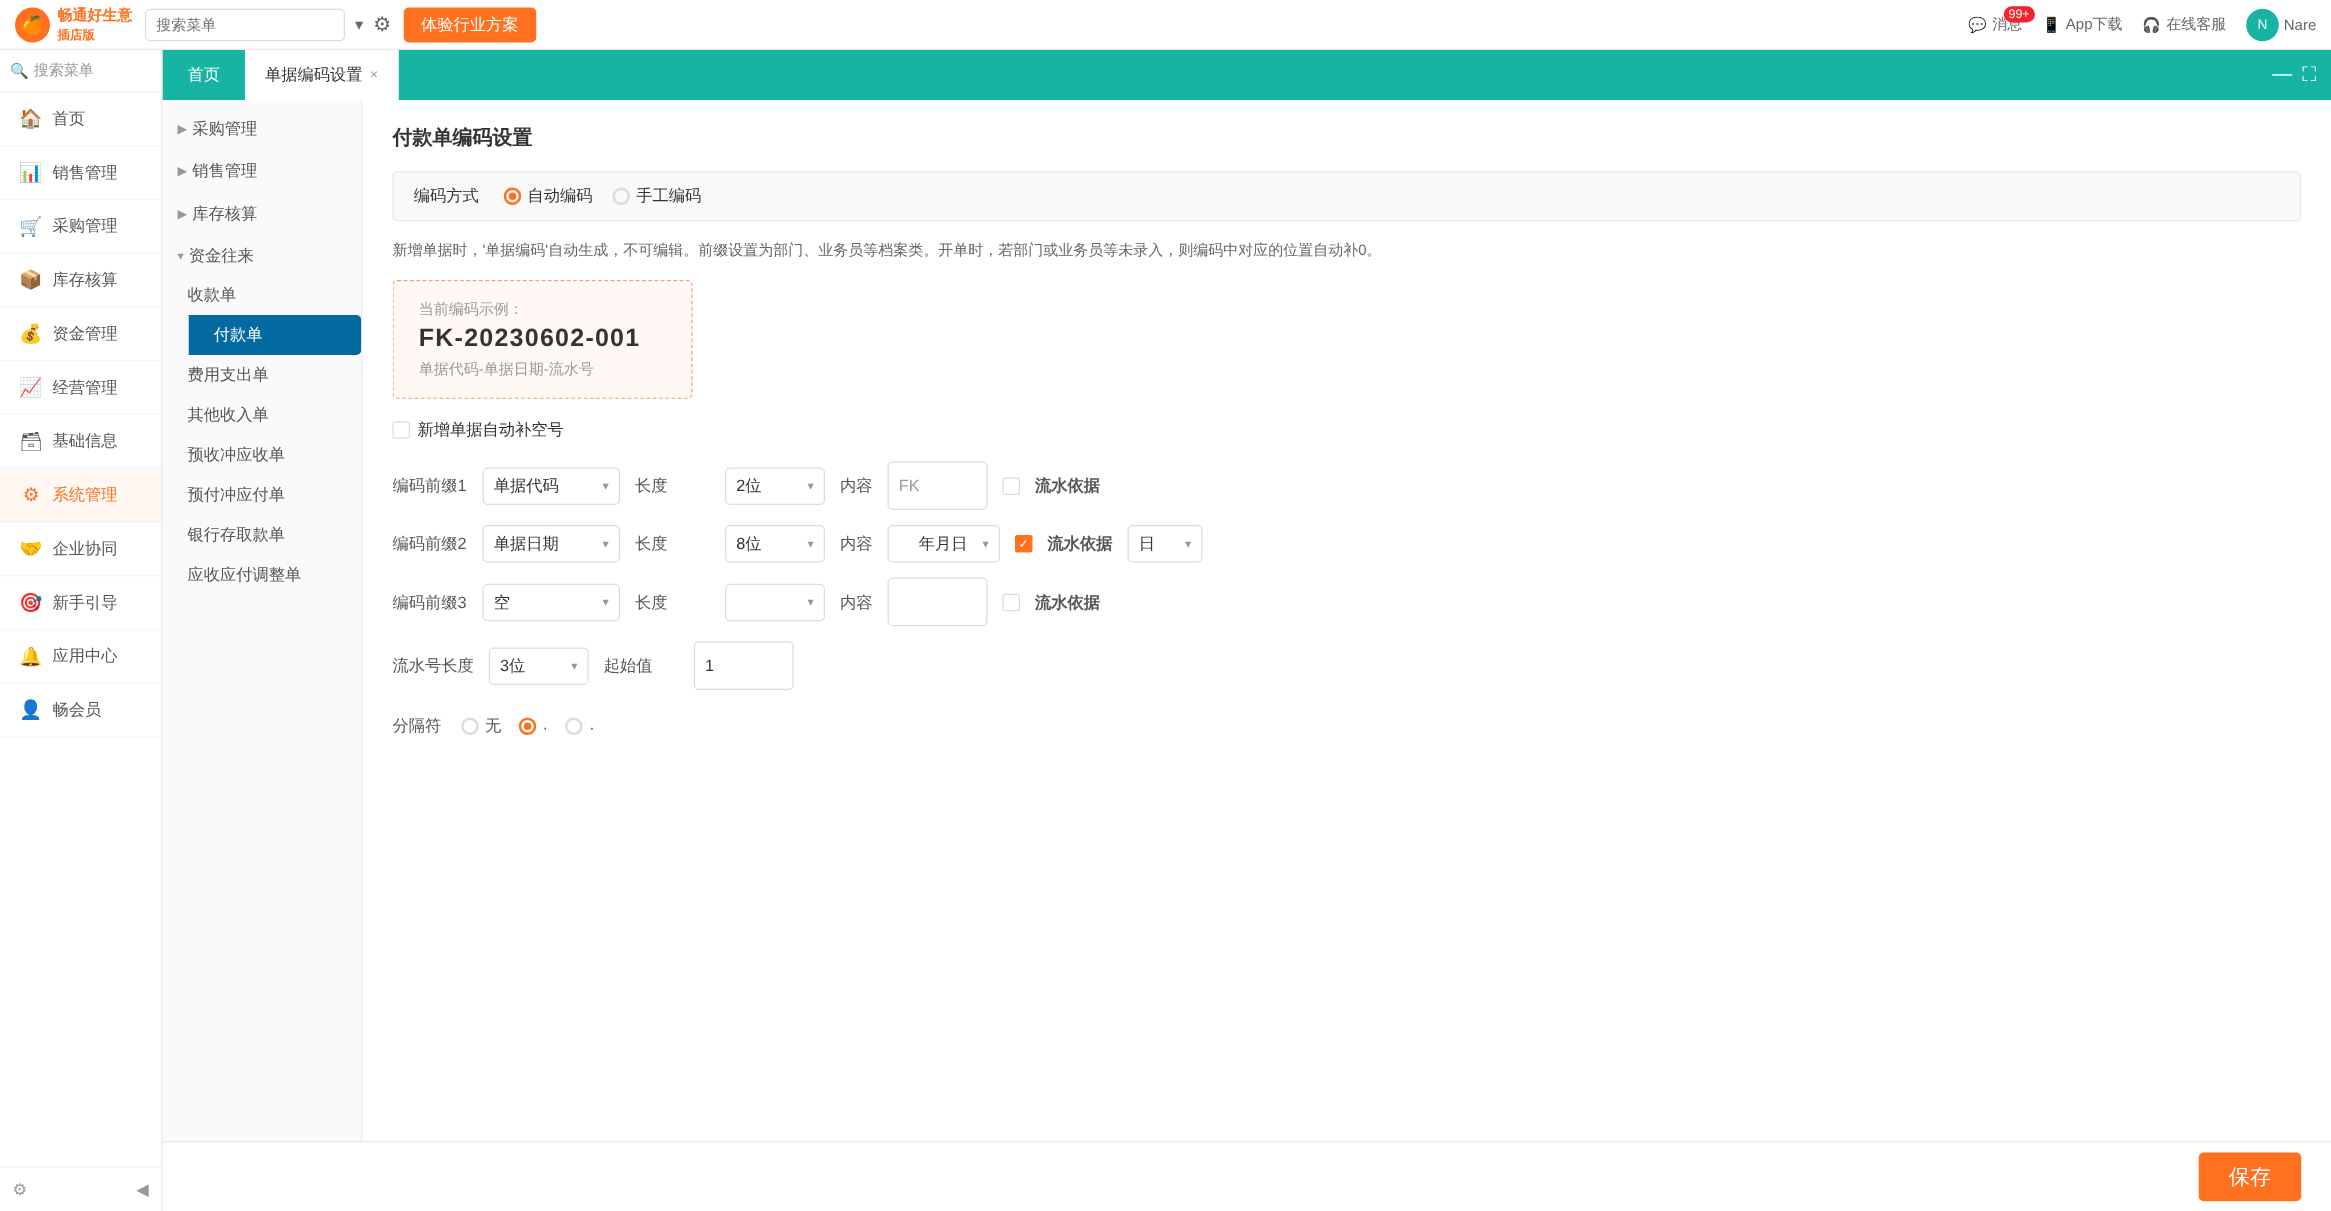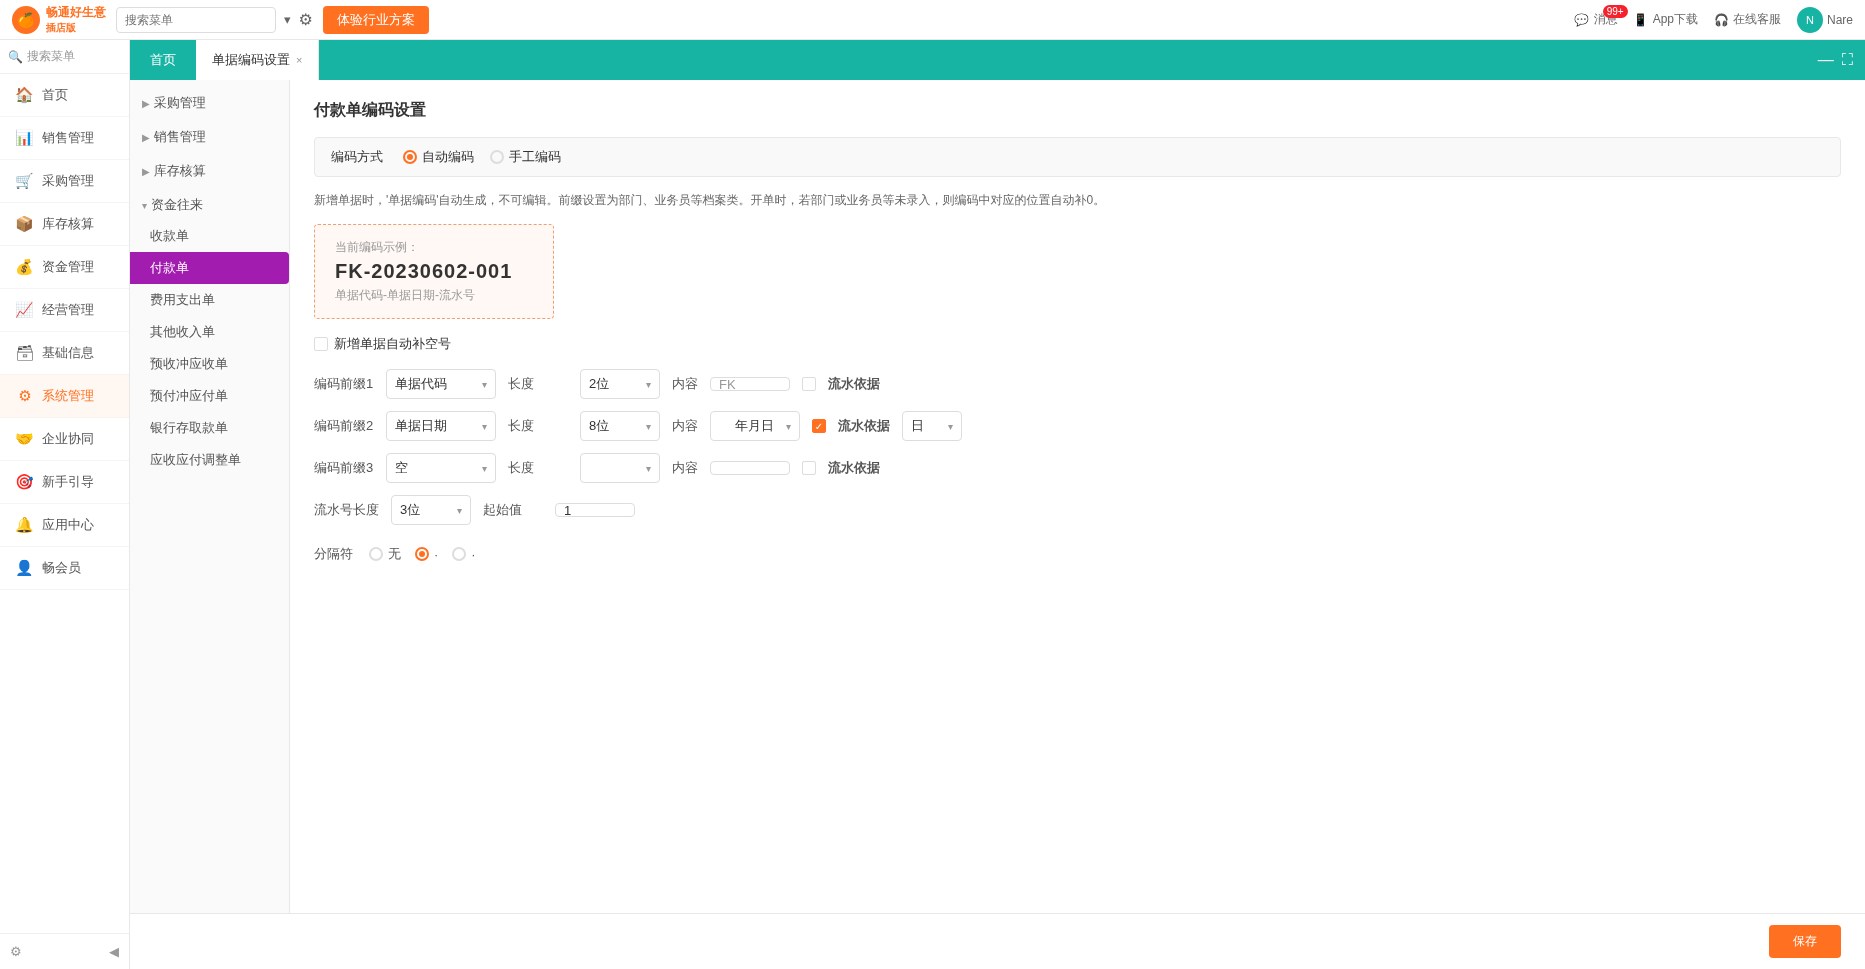--- a/index.html
+++ b/index.html
@@ -42,21 +42,21 @@
     .tab-bar-right { margin-left: auto; display: flex; align-items: center; gap: 8px; padding-right: 12px; }
     .tab-bar-right span { color: white; font-size: 16px; cursor: pointer; }
 
     
     .sub-area { display: flex; flex: 1; overflow: hidden; }
     .sub-sidebar { width: 160px; background: #fafafa; border-right: 1px solid #e8e8e8; overflow-y: auto; flex-shrink: 0; padding-top: 8px; }
     .sub-group { margin-bottom: 4px; }
     .sub-group-title { padding: 6px 12px; font-size: 13px; color: #555; cursor: pointer; display: flex; align-items: center; gap: 4px; }
     .sub-group-title .arrow { font-size: 10px; color: #999; }
     .sub-item { padding: 7px 20px; font-size: 13px; color: #555; cursor: pointer; }
-    .sub-item.active { background: #a21caf; color: white; border-radius: 0 4px 4px 0; }
+    .sub-item.active { background: #0369a1; color: white; border-radius: 0 4px 4px 0; margin-left: 21px; }
 
     
     .main-content { flex: 1; overflow-y: auto; padding: 20px 24px; background: white; }
     .page-title { font-size: 16px; font-weight: bold; color: #333; margin-bottom: 16px; }
 
     
     .encoding-method { display: flex; align-items: center; gap: 20px; padding: 10px 16px; background: #f9f9f9; border: 1px solid #e8e8e8; border-radius: 4px; margin-bottom: 14px; }
     .encoding-label { font-size: 13px; color: #333; }
     .radio-group { display: flex; align-items: center; gap: 16px; }
     .radio-item { display: flex; align-items: center; gap: 5px; cursor: pointer; font-size: 13px; }
@@ -77,36 +77,36 @@
     .checkbox-row { display: flex; align-items: center; gap: 6px; margin-bottom: 16px; font-size: 13px; color: #333; }
     .checkbox-box { width: 14px; height: 14px; border: 1px solid #ddd; border-radius: 2px; cursor: pointer; }
 
     
     .form-section { display: flex; flex-direction: column; gap: 12px; }
     .form-row { display: flex; align-items: center; gap: 12px; flex-wrap: wrap; }
     .form-label { font-size: 13px; color: #555; min-width: 60px; }
     .form-select { height: 30px; border: 1px solid #ddd; border-radius: 4px; padding: 0 8px; font-size: 13px; background: white; cursor: pointer; display: flex; align-items: center; gap: 6px; min-width: 100px; }
     .form-select .select-text { flex: 1; }
     .form-select .select-arrow { color: #999; font-size: 10px; }
-    .form-input { height: 14px; border: 1px solid #ddd; border-radius: 4px; padding: 0 8px; font-size: 13px; background: white; min-width: 60px; display: flex; align-items: center; color: #999; }
+    .form-input { height: 39px; border: 1px solid #ddd; border-radius: 4px; padding: 0 8px; font-size: 13px; background: white; min-width: 60px; display: flex; align-items: center; color: #999; }
     .form-content-label { font-size: 13px; color: #555; }
     .checkbox-inline { width: 14px; height: 14px; border: 1px solid #ddd; border-radius: 2px; cursor: pointer; flex-shrink: 0; }
     .checkbox-inline.checked { background: #ff7020; border-color: #ff7020; display: flex; align-items: center; justify-content: center; }
     .checkbox-inline.checked::after { content: '✓'; color: white; font-size: 10px; }
     .checkbox-text { font-size: 13px; color: #555; font-weight: bold; }
 
     
     .sep-row { display: flex; align-items: center; gap: 16px; margin-top: 8px; }
     .sep-label { font-size: 13px; color: #555; }
     .sep-options { display: flex; align-items: center; gap: 14px; }
     .sep-option { display: flex; align-items: center; gap: 5px; font-size: 13px; color: #555; cursor: pointer; }
 
     
     .bottom-bar { height: 56px; background: white; border-top: 1px solid #e8e8e8; display: flex; align-items: center; justify-content: flex-end; padding: 0 24px; flex-shrink: 0; }
-    .btn-save { background: #ff7020; color: white; border: none; border-radius: 4px; padding: 8px 24px; font-size: 12px; cursor: pointer; }
+    .btn-save { background: #ff7020; color: white; border: none; border-radius: 4px; padding: 8px 24px; font-size: 17px; cursor: pointer; }
   </style>
 </head>
 <body>
 
 <div class="top-bar">
   <div class="top-bar-brand">
     <div class="logo-icon">🍊</div>
     <div>
       <div>畅通好生意</div>
       <div style="font-size:10px;color:#ff7020;">插店版</div>

